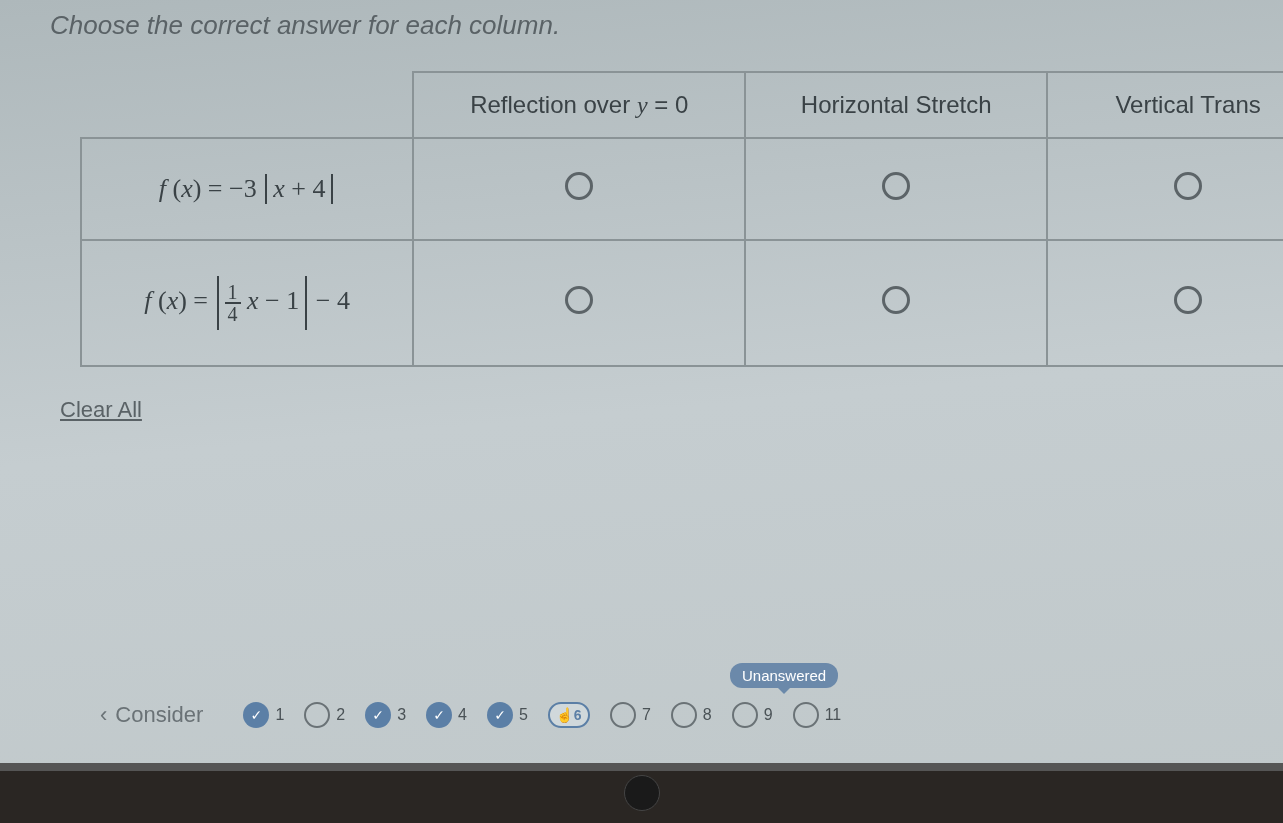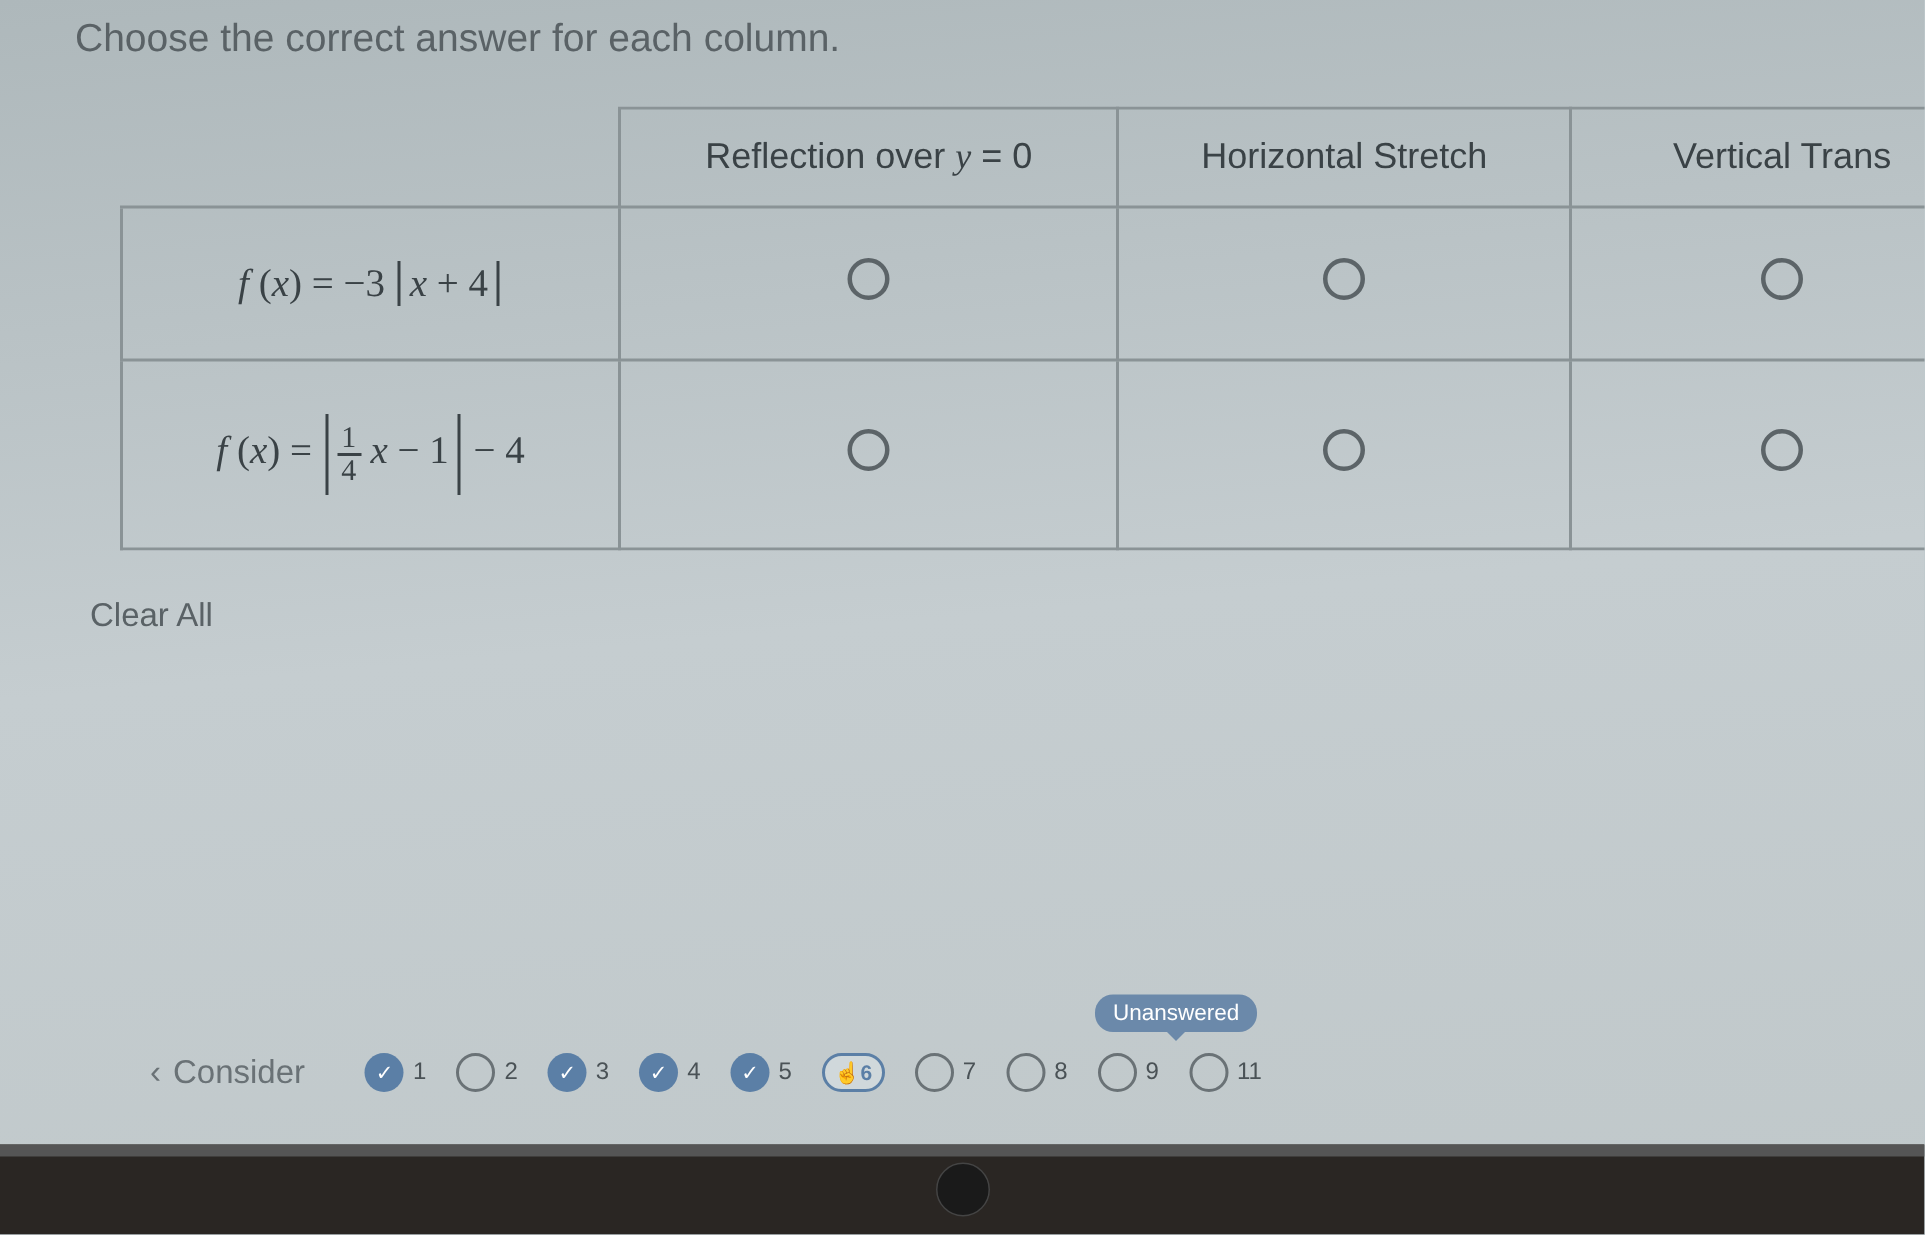--- a/index.html
+++ b/index.html
@@ -13,20 +13,21 @@
   }
   .screen {
     background: linear-gradient(175deg, #aeb8bb 0%, #c5cdd0 50%, #c0c8ca 100%);
     width: 100%;
     height: 100%;
     padding: 10px 0 0 50px;
     color: #4a5256;
   }
   .instruction {
     font-size: 26px;
+    font-style: italic;
     color: #5a6266;
     margin-bottom: 30px;
   }
   .prompt1 {
     font-size: 26px;
     color: #4a5256;
     margin-bottom: 25px;
     padding-left: 20px;
     white-space: nowrap;
   }
@@ -78,20 +79,21 @@
     border-left: 2px solid #3a4246;
     border-right: 2px solid #3a4246;
     padding: 0 6px;
     margin: 17px 2px;
   }
   .abs-bar.tall { padding: 6px 6px; }
   .clear-all {
     margin: 30px 0 0 10px;
     font-size: 22px;
     color: #5a6266;
+    text-decoration: underline;
   }
   .nav-bar {
     position: absolute;
     bottom: 95px;
     left: 100px;
     right: 0;
     display: flex;
     align-items: center;
     gap: 20px;
   }

